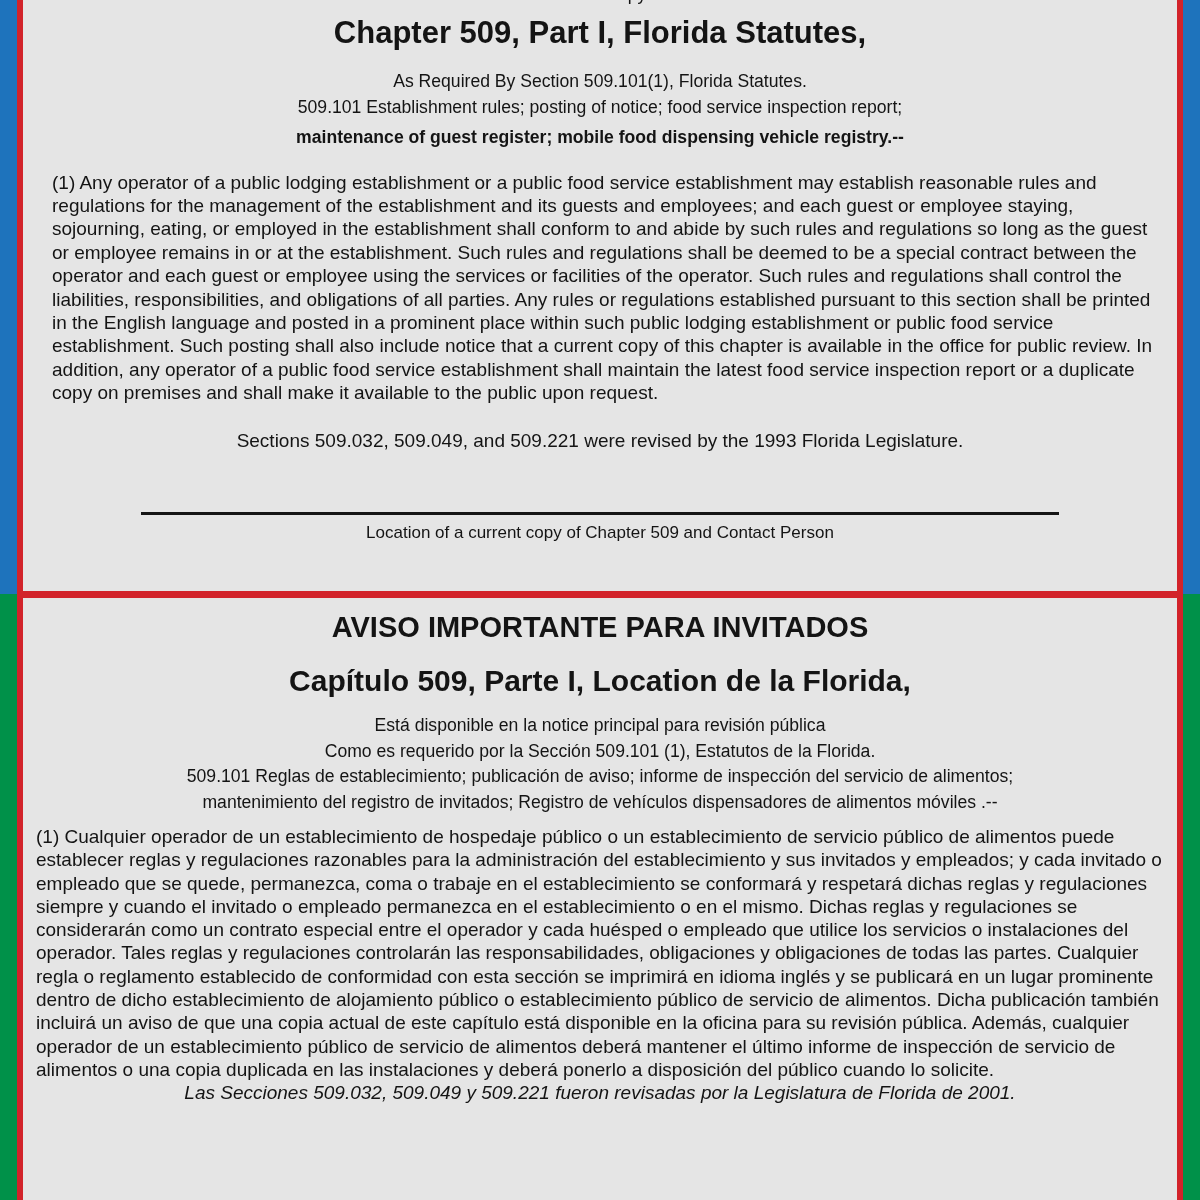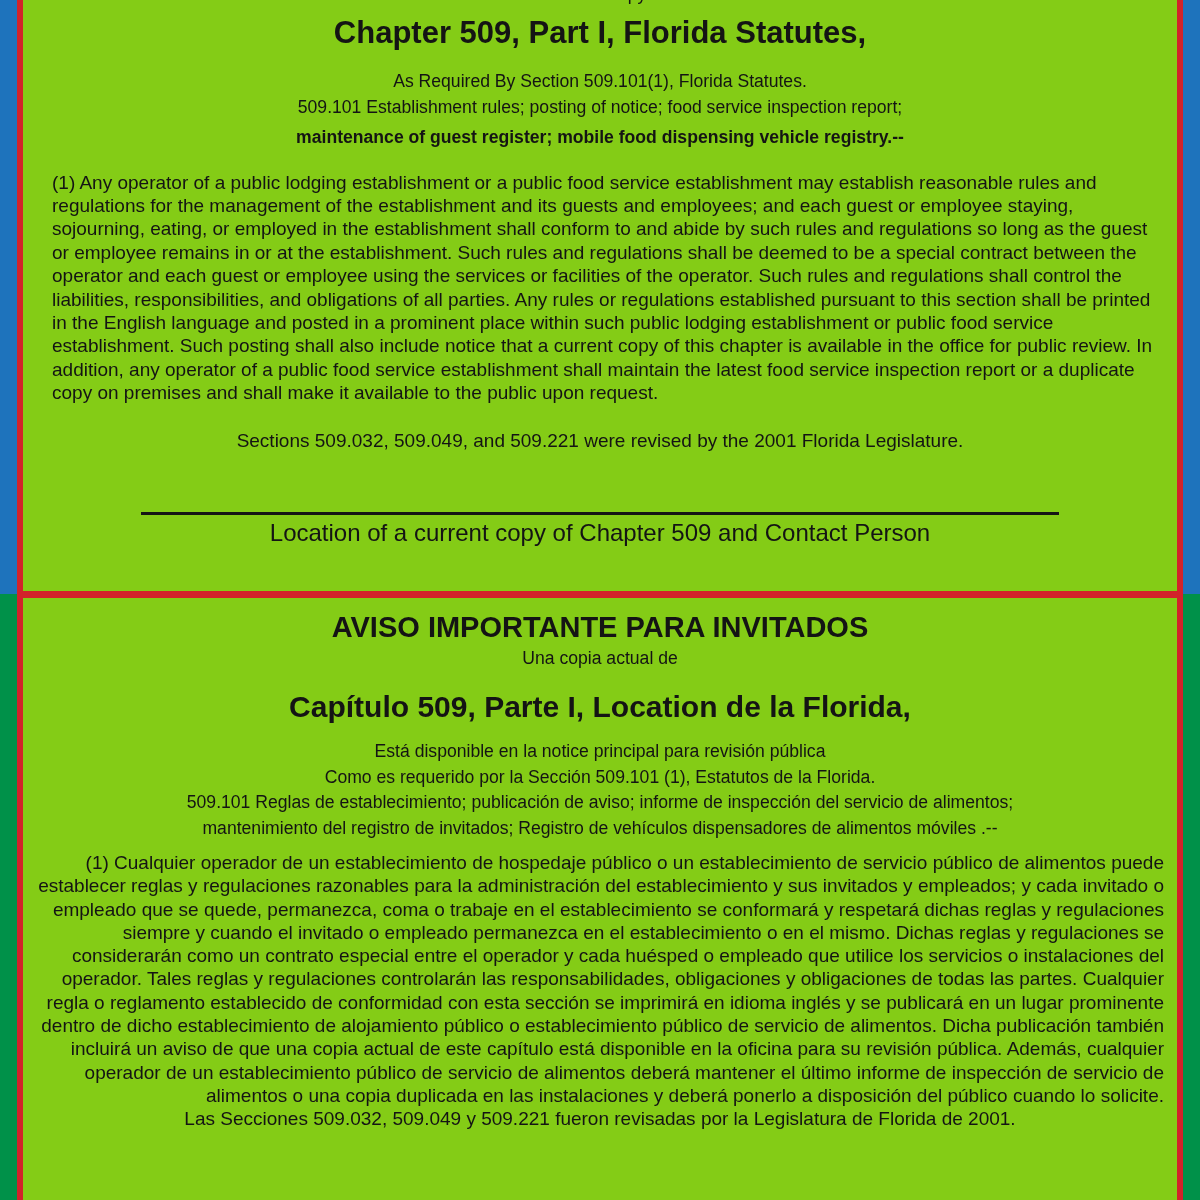--- a/index.html
+++ b/index.html
@@ -24,21 +24,21 @@
     overflow: hidden;
   }
   .section.english { height: 591px; }
   .section.spanish { height: 602px; }
   .band { width: 17px; flex: 0 0 17px; }
   .english .band { background: var(--blue-band, #1E73BC); }
   .spanish .band { background: var(--green-band, #009149); }
   .redline { width: 6px; flex: 0 0 6px; background: var(--red-border, #D2232A); }
   .content {
     flex: 1 1 auto;
-    background: #84cc16;
+    background: #e5e5e5;
     overflow: hidden;
   }
   .divider { height: 7px; flex: 0 0 7px; display: flex; }
   .divider .d-band {
     width: 17px; flex: 0 0 17px;
     background: linear-gradient(to bottom, var(--blue-band, #1E73BC) 0 50%, var(--green-band, #009149) 50% 100%);
   }
   .divider .d-mid { flex: 1 1 auto; background: var(--red-border, #D2232A); }
 
   
@@ -84,21 +84,21 @@
   }
   .blank-rule {
     margin: 60px auto 0 auto;
     width: 918px;
     height: 3px;
     background: var(--rule, #151515);
   }
   .rule-caption {
     margin-top: 7px;
     text-align: center;
-    font-size: 24px;
+    font-size: 17px;
     line-height: 22px;
   }
 
   
   .aviso-title {
     margin-top: 12px;
     text-align: center;
     font-size: 29px;
     line-height: 34px;
     font-weight: bold;
@@ -120,26 +120,27 @@
     margin-top: 14px;
     text-align: center;
     font-size: 17.6px;
     line-height: 25.5px;
   }
   .body-para-es {
     margin: 10px 0 0 0;
     padding: 0 13px;
     font-size: 19px;
     line-height: 23.3px;
-    text-align: right;
+    text-align: left;
   }
   .revision-line-es {
     text-align: center;
     font-size: 19px;
     line-height: 23.3px;
+    font-style: italic;
   }
 </style>
 </head>
 <body>
 
 <div class="page">
 
   <div class="section english">
     <div class="band"></div>
     <div class="redline"></div>
@@ -152,21 +153,21 @@
       <div class="doc-title">Chapter 509, Part I, Florida Statutes,</div>
 
       <div class="sub-lines">
         <div>As Required By Section 509.101(1), Florida Statutes.</div>
         <div>509.101 Establishment rules; posting of notice; food service inspection report;</div>
         <div class="sub-line-last">maintenance of guest register; mobile food dispensing vehicle registry.--</div>
       </div>
 
       <div class="body-para">(1) Any operator of a public lodging establishment or a public food service establishment may establish reasonable rules and regulations for the management of the establishment and its guests and employees; and each guest or employee staying, sojourning, eating, or employed in the establishment shall conform to and abide by such rules and regulations so long as the guest or employee remains in or at the establishment. Such rules and regulations shall be deemed to be a special contract between the operator and each guest or employee using the services or facilities of the operator. Such rules and regulations shall control the liabilities, responsibilities, and obligations of all parties. Any rules or regulations established pursuant to this section shall be printed in the English language and posted in a prominent place within such public lodging establishment or public food service establishment. Such posting shall also include notice that a current copy of this chapter is available in the office for public review. In addition, any operator of a public food service establishment shall maintain the latest food service inspection report or a duplicate copy on premises and shall make it available to the public upon request.</div>
 
-      <div class="revision-line">Sections 509.032, 509.049, and 509.221 were revised by the 2001 Florida Legislature.</div>
+      <div class="revision-line">Sections 509.032, 509.049, and 509.221 were revised by the 1993 Florida Legislature.</div>
 
       <div class="blank-rule"></div>
       <div class="rule-caption">Location of a current copy of Chapter 509 and Contact Person</div>
 
     </div>
     <div class="redline"></div>
     <div class="band"></div>
   </div>
 
   <div class="divider">
@@ -174,21 +175,20 @@
     <div class="d-mid"></div>
     <div class="d-band"></div>
   </div>
 
   <div class="section spanish">
     <div class="band"></div>
     <div class="redline"></div>
     <div class="content">
 
       <div class="aviso-title">AVISO IMPORTANTE PARA INVITADOS</div>
-      <div class="pre-title">Una copia actual de</div>
 
       <div class="doc-title-es">Capítulo 509, Parte I, Location de la Florida,</div>
 
       <div class="sub-lines-es">
         <div>Está disponible en la notice principal para revisión pública</div>
         <div>Como es requerido por la Sección 509.101 (1), Estatutos de la Florida.</div>
         <div>509.101 Reglas de establecimiento; publicación de aviso; informe de inspección del servicio de alimentos;</div>
         <div>mantenimiento del registro de invitados; Registro de vehículos dispensadores de alimentos móviles .--</div>
       </div>
 

